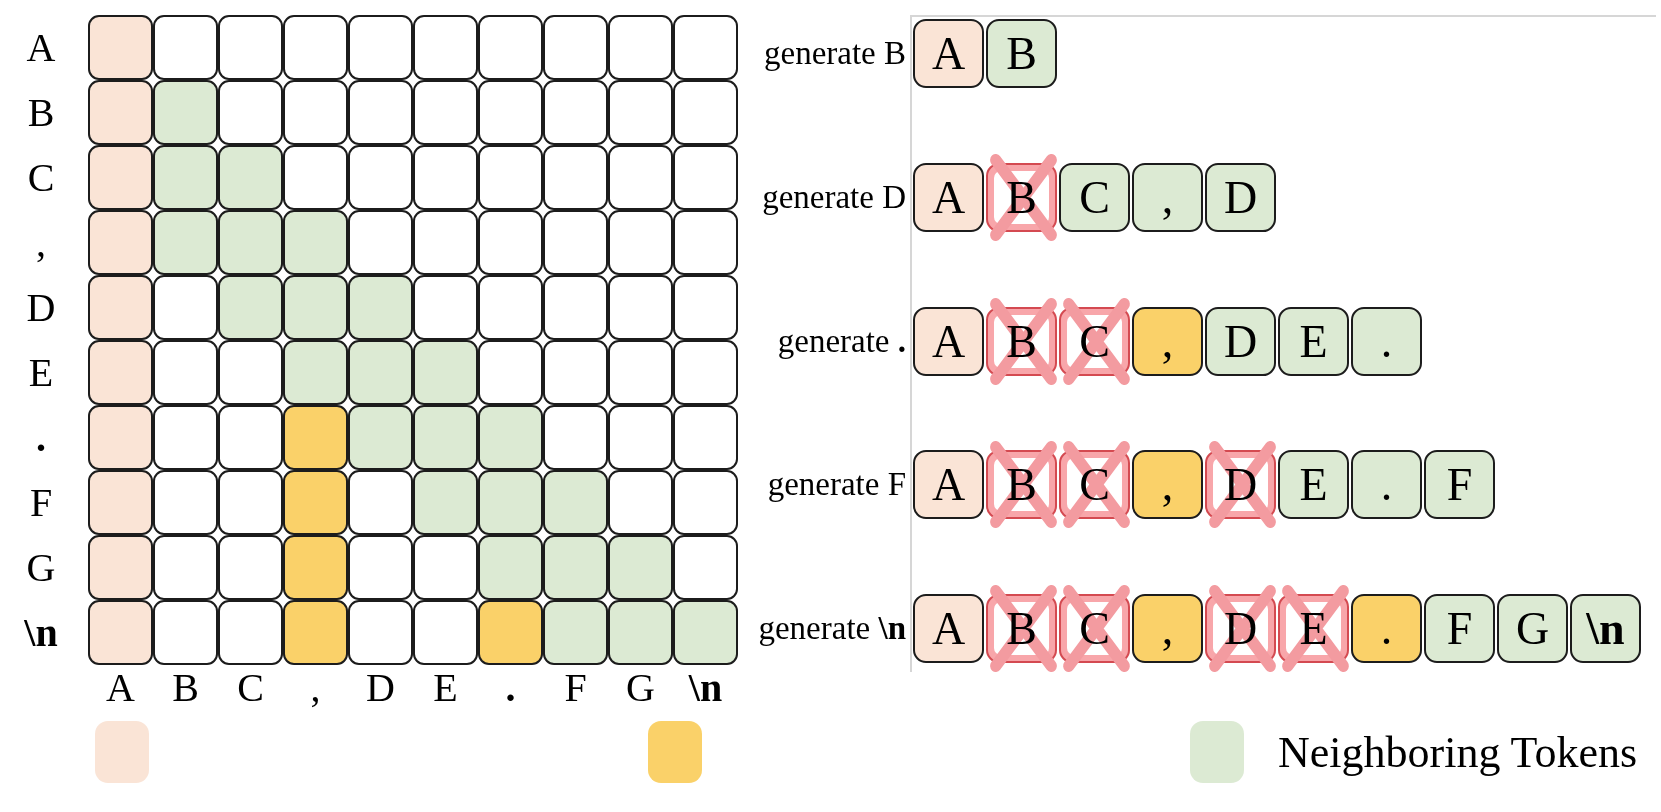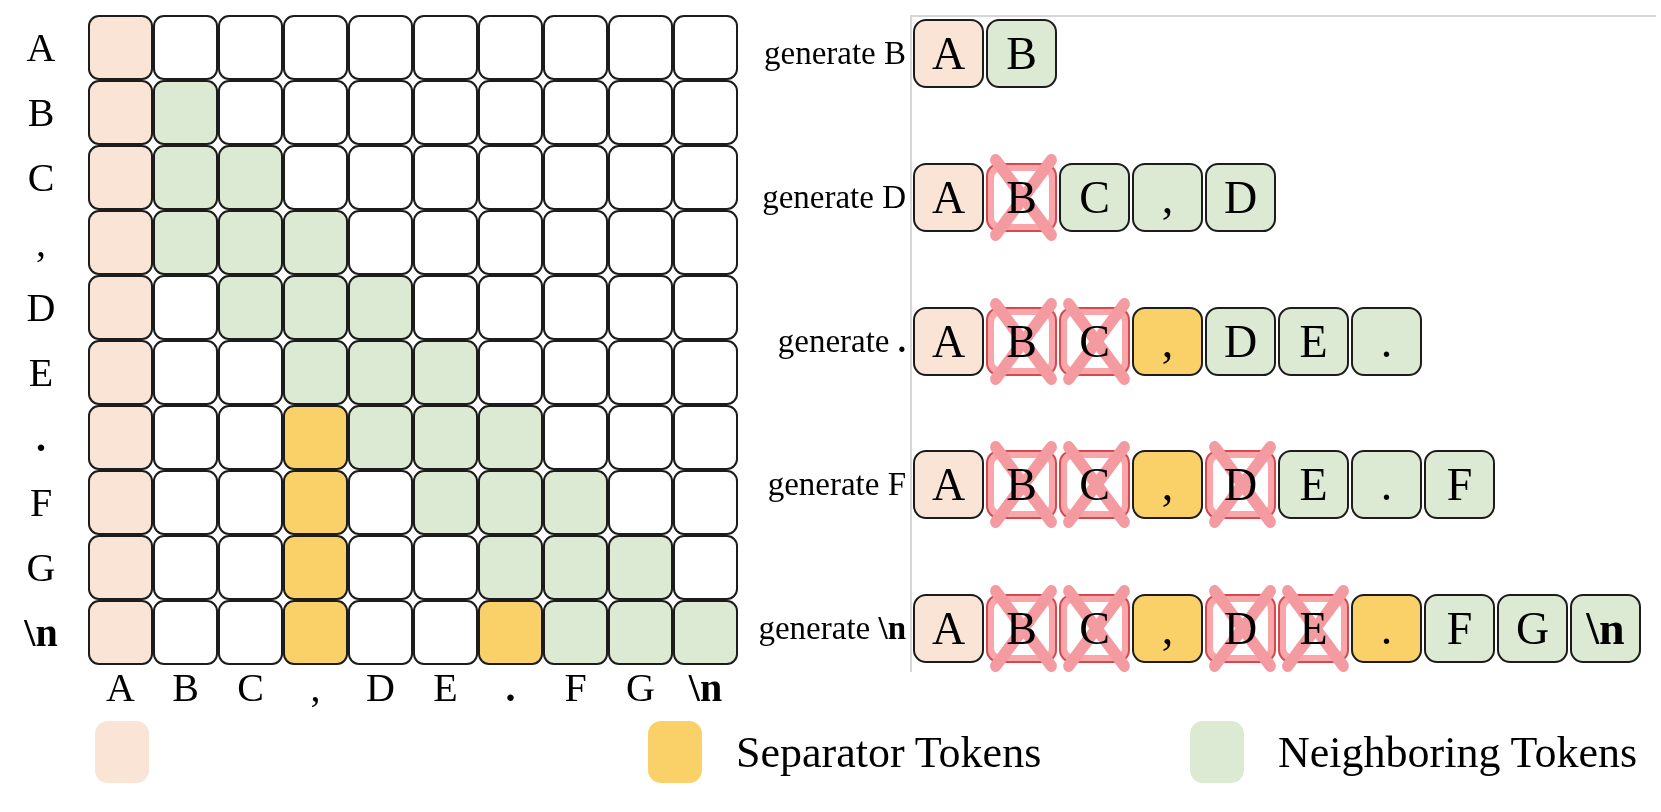--- a/index.html
+++ b/index.html
@@ -345,20 +345,19 @@
         </div>
       </div>
     </div>
 
   <div id="legend">
     <div class="legend-item li-0">
       <span class="swatch init"></span>
     </div>
     <div class="legend-item li-1">
       <span class="swatch sep"></span>
-      <span class="legend-label">Separator Tokens</span>
     </div>
     <div class="legend-item li-2">
       <span class="swatch nb"></span>
       <span class="legend-label">Neighboring Tokens</span>
     </div>
   </div>
 </div>
 
 </body></html>

